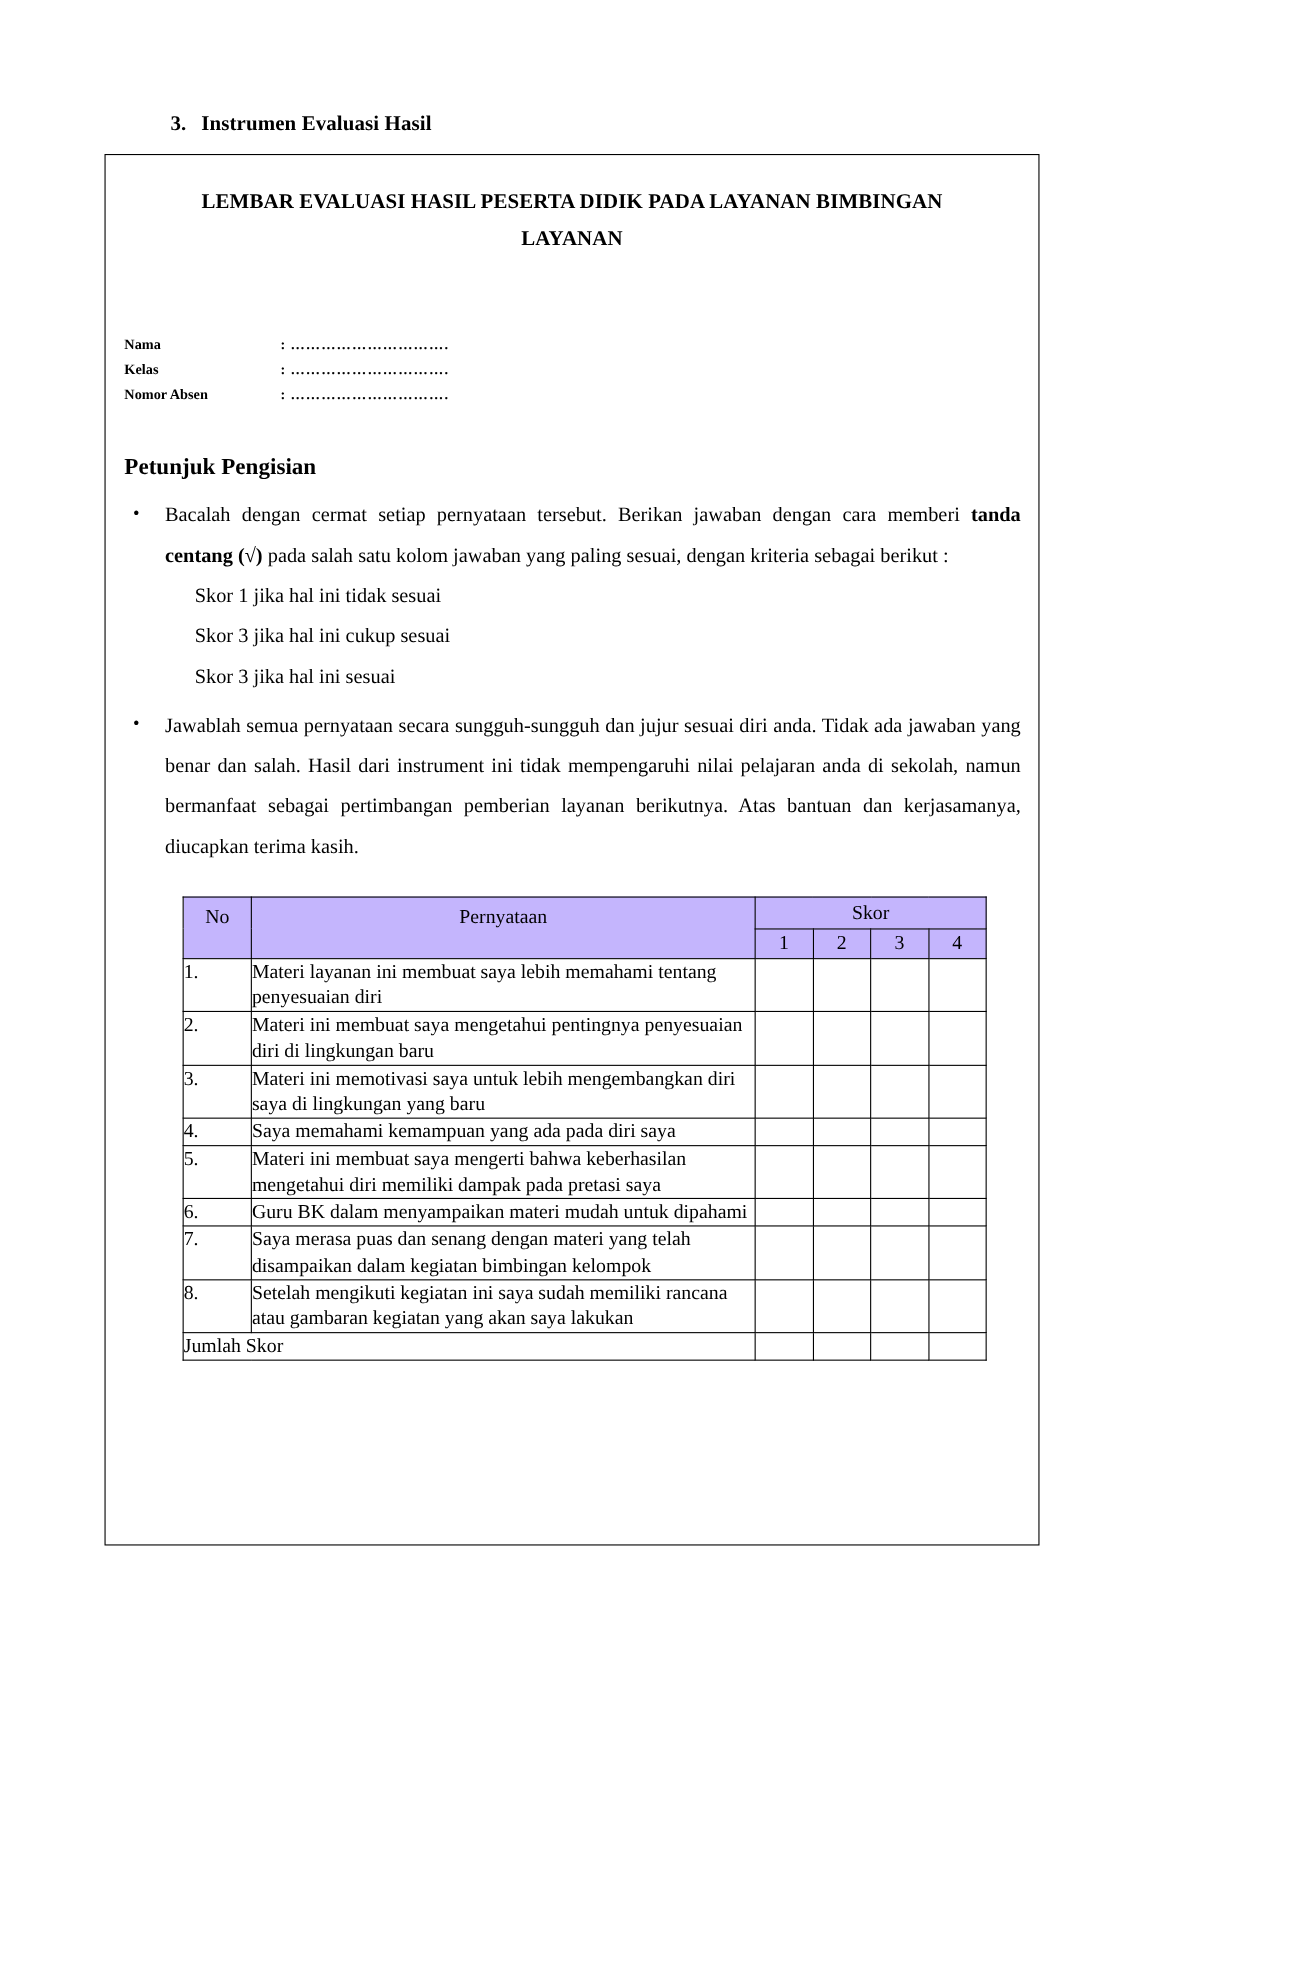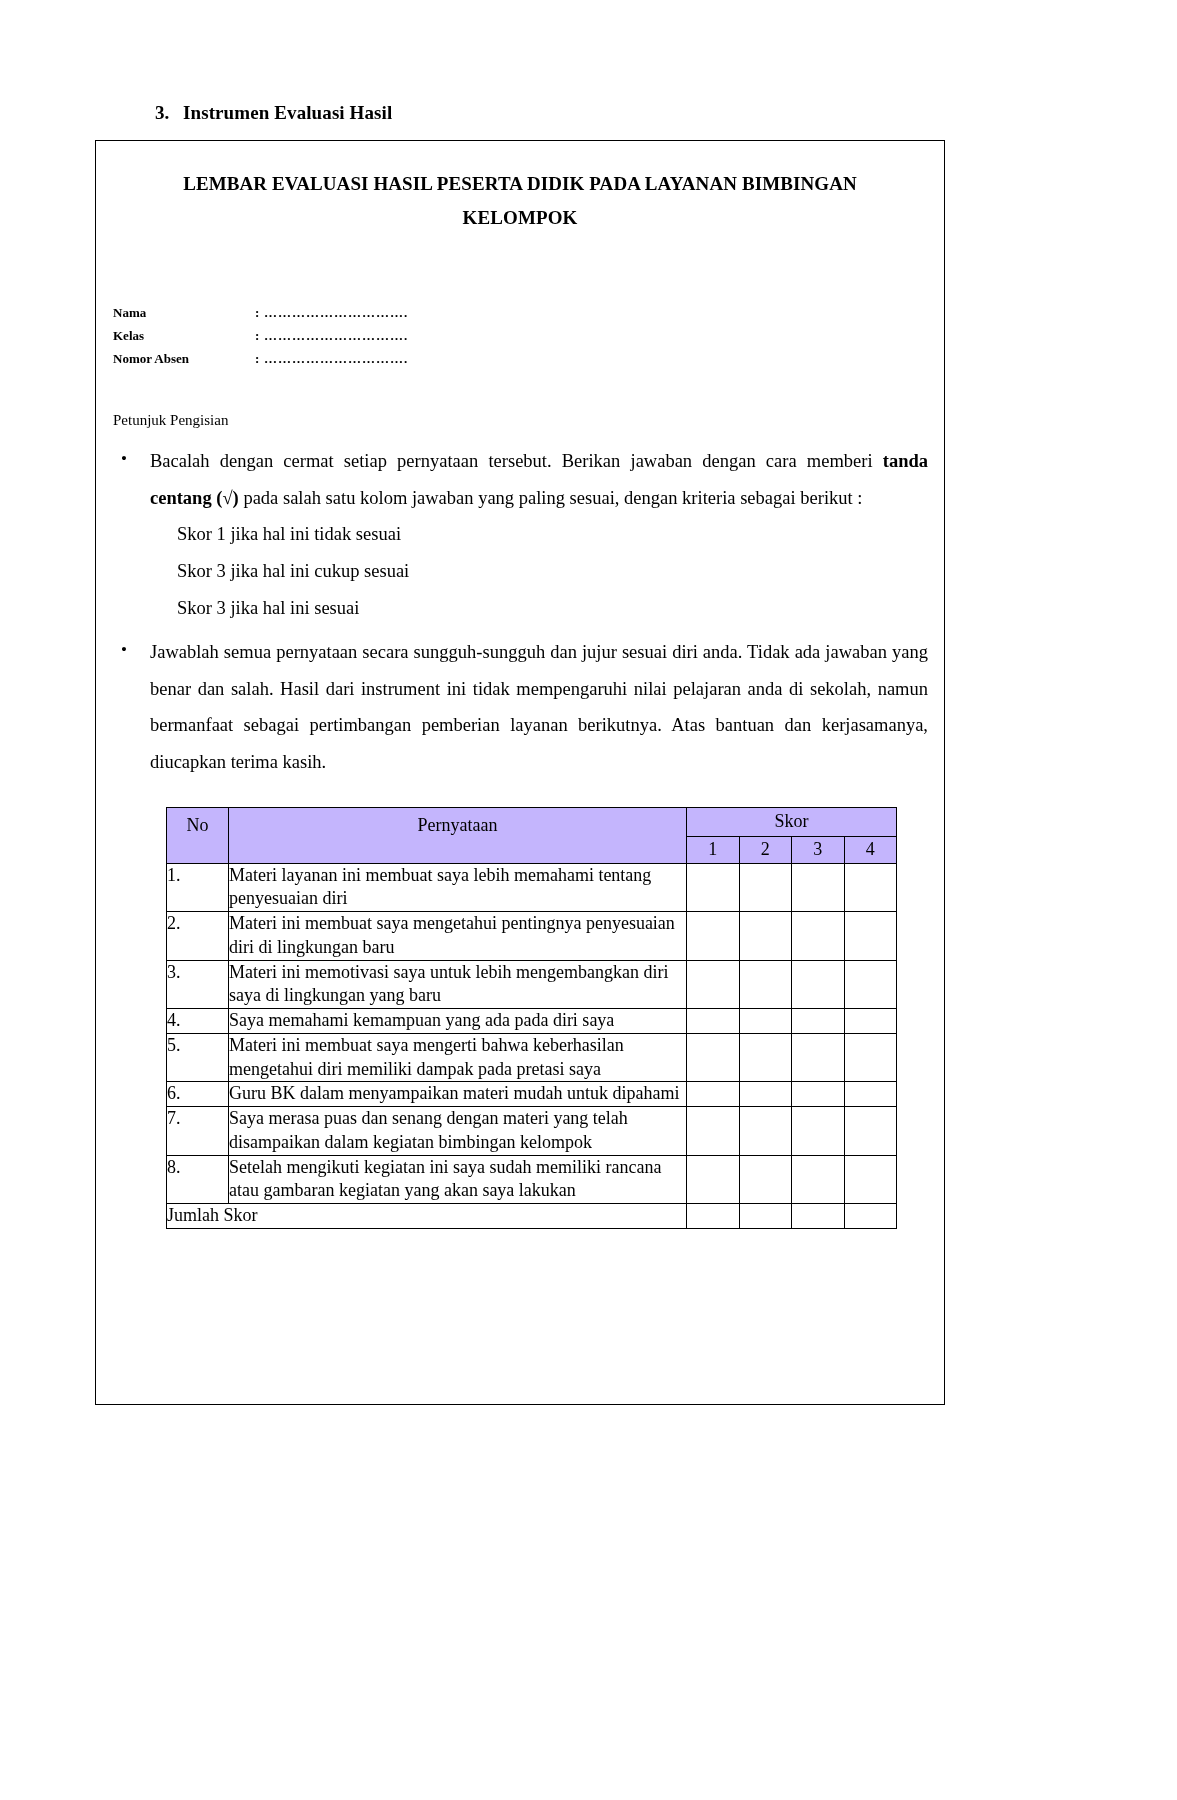--- a/index.html
+++ b/index.html
@@ -79,22 +79,22 @@
     width: 9px;
   }
   .identity-dots {
     letter-spacing: 1.0px;
   }
 
   
   .instr-title {
     margin-top: 42px;
     margin-left: 9px;
-    font-size: 15px;
-    font-weight: normal;
+    font-size: 21px;
+    font-weight: bold;
   }
 
   ul.bullets {
     list-style: none;
     margin: 14px 0 0 0;
     padding: 0;
   }
   ul.bullets > li {
     position: relative;
     padding-left: 37px;
@@ -189,21 +189,21 @@
 
 <div class="doc-heading">
   <span class="num">3.</span><span>Instrumen Evaluasi Hasil</span>
 </div>
 
 <div class="sheet">
   <div class="sheet-inner">
 
     <div class="form-title">
       <span>LEMBAR EVALUASI HASIL PESERTA DIDIK PADA LAYANAN BIMBINGAN</span>
-      <span>KELOMPOK</span>
+      <span>LAYANAN</span>
     </div>
 
     <div class="identity">
       <div class="identity-row">
         <span class="identity-label">Nama</span>
         <span class="identity-colon">:</span>
         <span class="identity-dots">………………………….</span>
       </div>
       <div class="identity-row">
         <span class="identity-label">Kelas</span>

